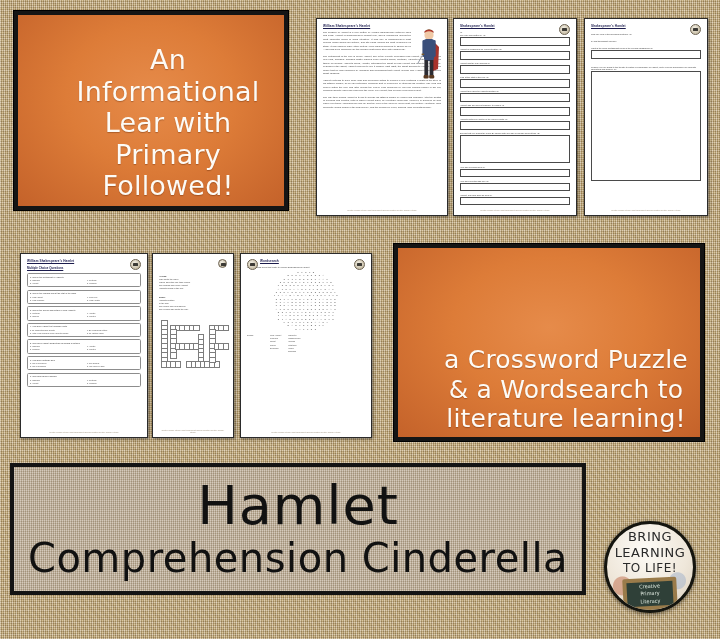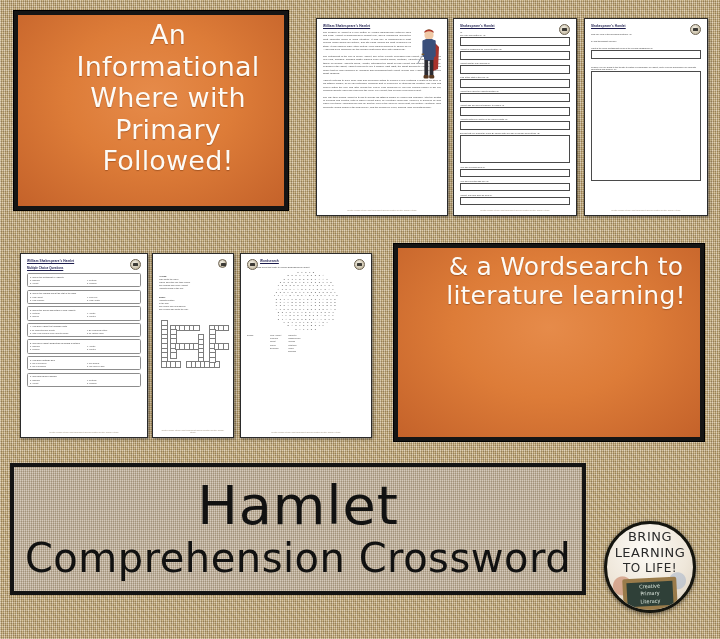--- a/index.html
+++ b/index.html
@@ -28,21 +28,21 @@
         rgba(220,200,160,.18) 3px,rgba(220,200,160,.18) 6px);
   }
 
   
   .panel{position:absolute;box-sizing:border-box;}
 
   .orange-box{
     border:4px solid #151515;
     background:radial-gradient(ellipse at 50% 42%, #e68b4a 0%, #dd7c38 45%, #c4622a 100%);
     box-shadow:0 0 0 1px #000;
-    display:flex;align-items:flex-start;justify-content:center;
+    display:flex;align-items:flex-end;justify-content:center;
     text-align:center;
     padding-left:34px;
   }
   .orange-box .txt{
     color:#fdfbf6;
     font-family:"DejaVu Sans",sans-serif;
     font-weight:400;
     line-height:1.17;
     letter-spacing:.2px;
     text-shadow:0 1px 1px rgba(80,30,0,.35);
@@ -162,21 +162,21 @@
   }
 </style>
 </head>
 <body>
 
 <div id="burlap"></div>
 
 <div class="panel orange-box" style="left:14px;top:11px;width:274px;height:199px;">
   <div class="txt" style="font-size:27px;">
     <div>An Informational</div>
-    <div>Where with</div>
+    <div>Lear with</div>
     <div>Primary</div>
     <div>Followed!</div>
   </div>
 </div>
 
 <div class="paper" style="left:316px;top:18px;width:132px;height:198px;">
   <div class="pg">
     <div class="ttl">William Shakespeare's Hamlet</div>
 
     <svg class="hamlet" viewBox="0 0 26 62">
@@ -494,28 +494,29 @@
         <div>England</div>
       </div>
     </div>
 
     <div class="foot">Creative Primary Literacy www.teacherspayteachers.com/Store/Creative-Primary-Literacy</div>
   </div>
 </div>
 
 <div class="panel orange-box" style="left:394px;top:244px;width:310px;height:197px;">
   <div class="txt" style="font-size:25px;">
+    <div>a Crossword Puzzle</div>
     <div>&amp; a Wordsearch to</div>
     <div>literature learning!</div>
   </div>
 </div>
 
 <div class="panel" id="banner" style="left:10px;top:463px;width:576px;height:132px;">
   <div class="b1">Hamlet</div>
-  <div class="b2">Comprehension Crossword</div>
+  <div class="b2">Comprehension Cinderella</div>
 </div>
 
 <div id="logo" style="left:604px;top:521px;">
   <div class="kids"></div>
   <div class="l1">BRING</div>
   <div class="l2">LEARNING</div>
   <div class="l3">TO LIFE!</div>
   <div class="board">
     <span>Creative</span>
     <span>Primary</span>

